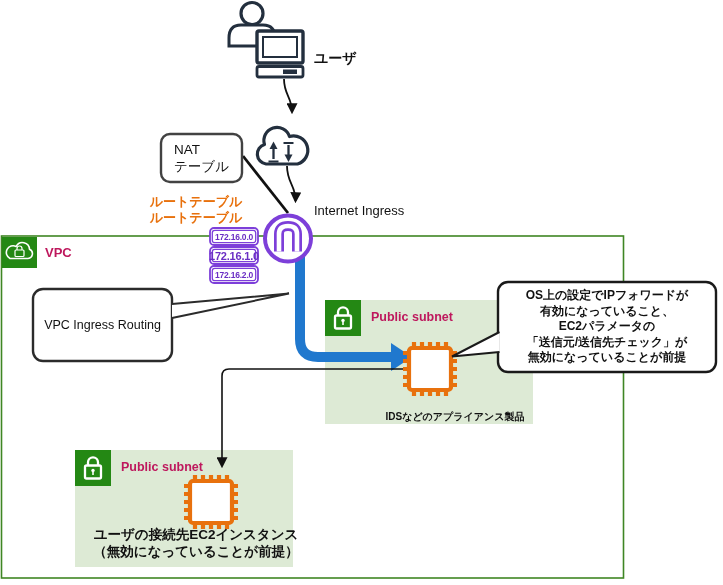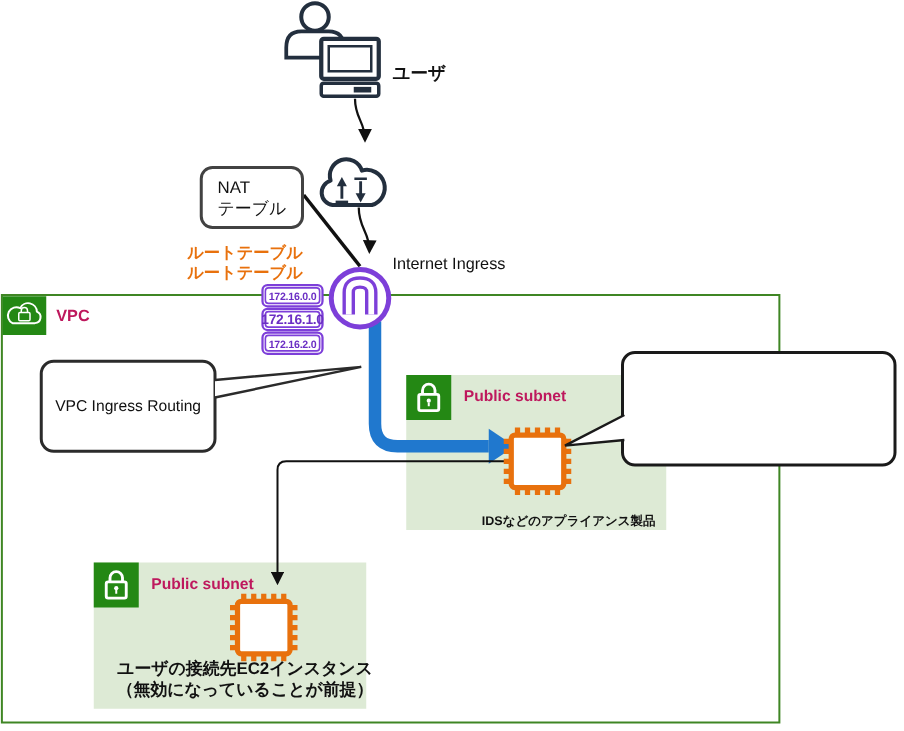--- a/index.html
+++ b/index.html
@@ -136,20 +136,27 @@
 <div class="txt center purple" style="left:210px;top:228px;width:48px;height:17px;font-size:8.5px;letter-spacing:-0.2px;">172.16.0.0</div>
 <div class="txt center purple" style="left:210px;top:247px;width:48px;height:17px;font-size:11px;letter-spacing:-0.2px;">172.16.1.0</div>
 <div class="txt center purple" style="left:210px;top:266px;width:48px;height:17px;font-size:8.5px;letter-spacing:-0.2px;">172.16.2.0</div>
 
 <div class="txt center" style="left:33px;top:289px;width:139px;height:72px;font-size:12.5px;">VPC Ingress Routing</div>
 
 <div class="txt green" style="left:371px;top:310px;font-size:12.5px;">Public subnet</div>
 
 <div class="txt bold" style="left:345px;top:410px;width:220px;text-align:center;font-size:10px;">IDSなどのアプライアンス製品</div>
 
+<div class="txt block" style="left:500px;top:288px;width:214px;text-align:center;font-size:12px;line-height:15.5px;font-weight:600;">
+  <span>OS上の設定でIPフォワードが</span>
+  <span>有効になっていること、</span>
+  <span>EC2パラメータの</span>
+  <span>「送信元/送信先チェック」が</span>
+  <span>無効になっていることが前提</span>
+</div>
 
 <div class="txt green" style="left:121px;top:460px;font-size:12.5px;">Public subnet</div>
 
 <div class="txt bold block" style="left:80px;top:527px;width:232px;text-align:center;font-size:13.5px;line-height:16.5px;">
   <span>ユーザの接続先EC2インスタンス</span>
   <span>（無効になっていることが前提）</span>
 </div>
 
 </div>
 

